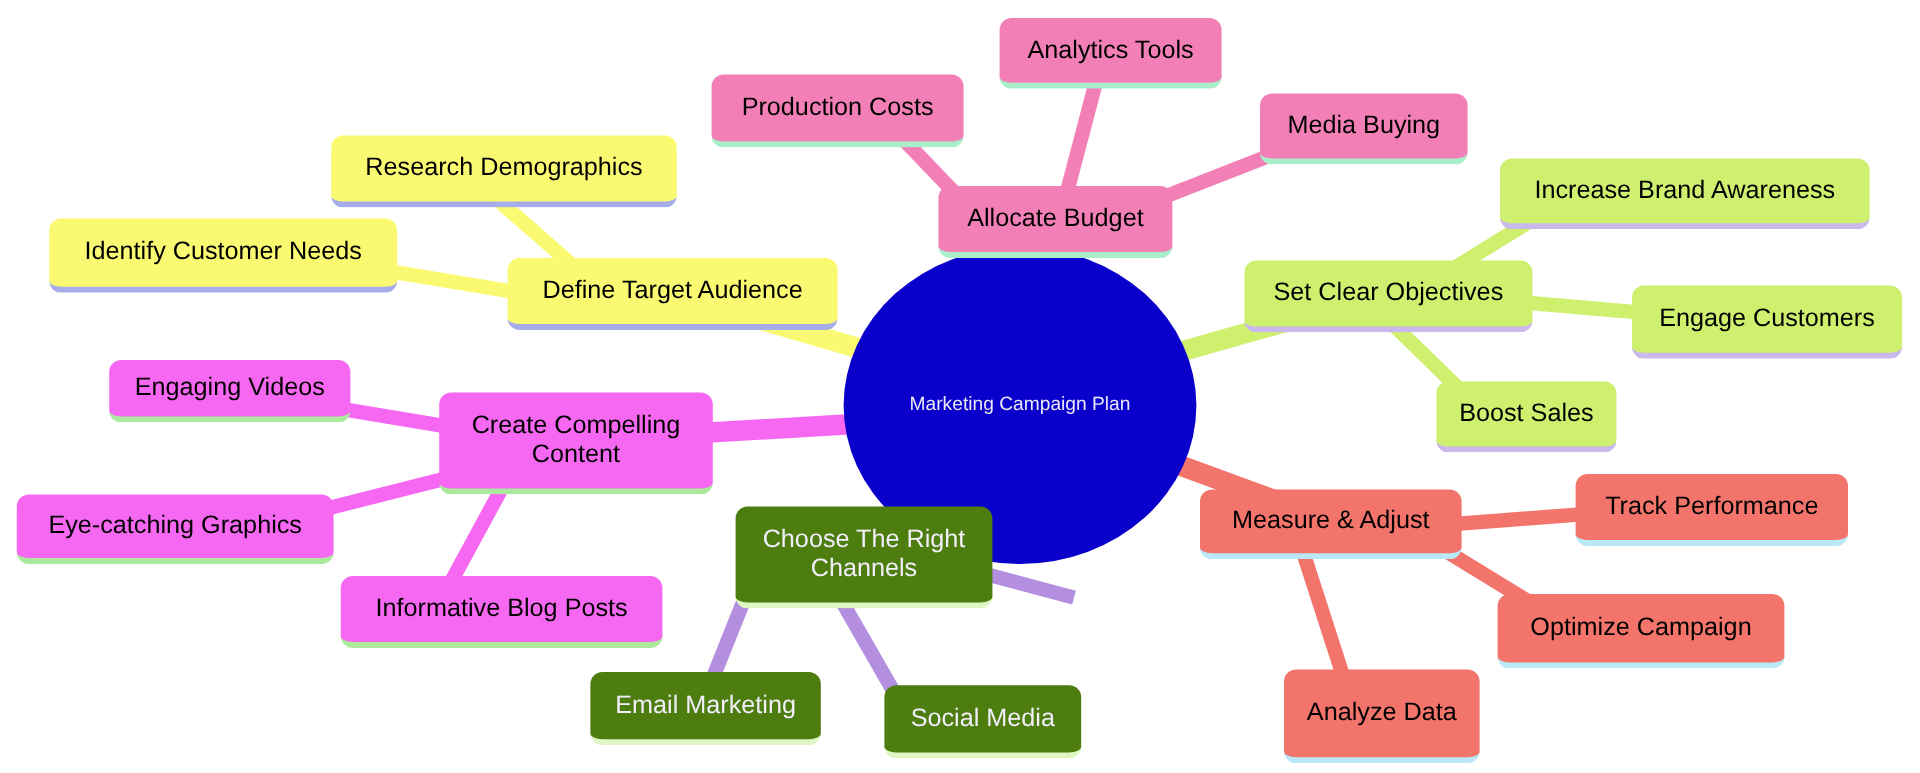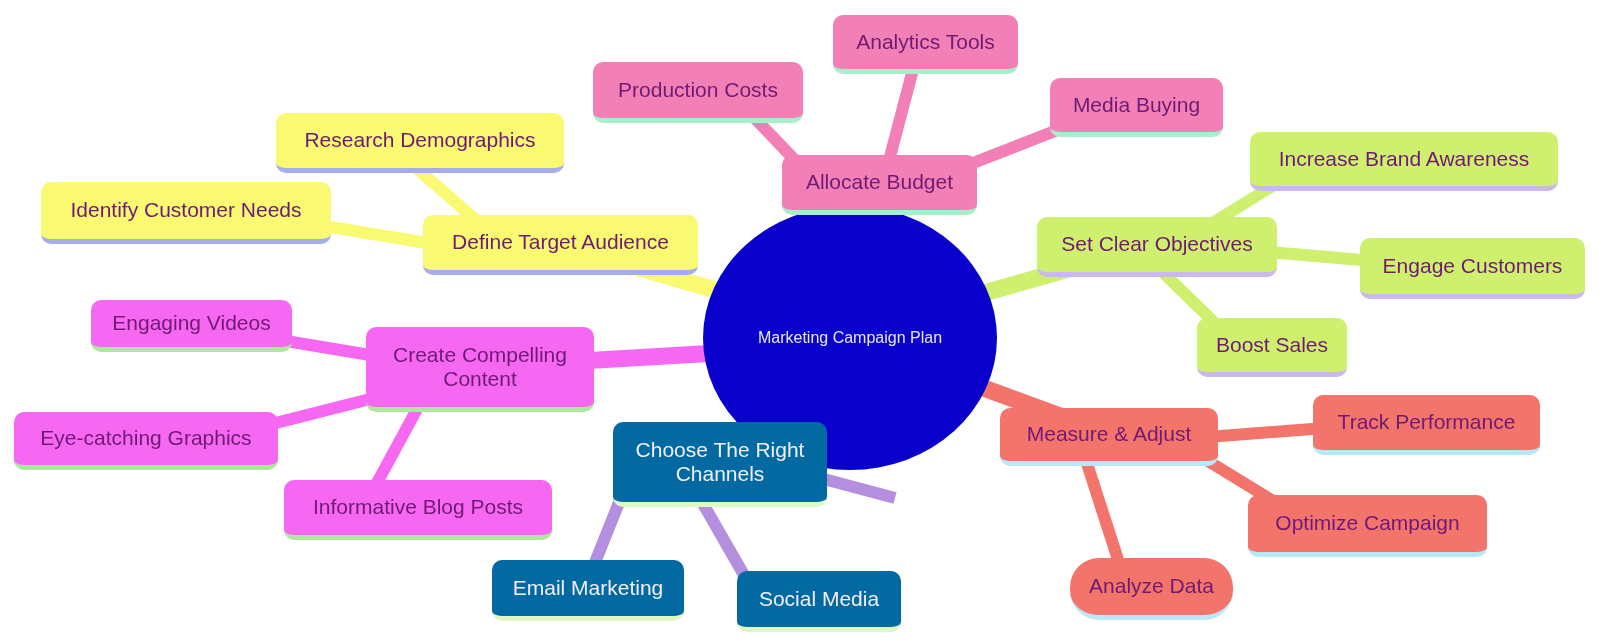--- a/index.html
+++ b/index.html
@@ -3,32 +3,32 @@
 <meta charset="utf-8">
 <style>
   html,body{margin:0;padding:0;background:#ffffff;}
   #stage{
     position:relative;width:1600px;height:644px;background:#ffffff;overflow:hidden;
     font-family:"Liberation Sans","DejaVu Sans",sans-serif;
   }
   #edges{position:absolute;left:0;top:0;width:1600px;height:644px;}
   .node{
     position:absolute;display:flex;align-items:center;justify-content:center;
-    text-align:center;border-radius:10px;color:#701a75;font-size:21px;line-height:1.15;
+    text-align:center;border-radius:10px;color:#000000;font-size:21px;line-height:1.15;
     box-sizing:border-box;padding:4px 10px;
   }
   .root{
     border-radius:50%;color:#e9e6f7;font-size:16px;
     background:#0a00cc;z-index:3;
   }
   .pink   {background:#f280b6;border-bottom:5px solid #a9eecb;}
   .green  {background:#cfef6f;border-bottom:5px solid #c9b9ec;}
   .yellow {background:#fafa72;border-bottom:5px solid #a6ade8;}
   .magenta{background:#f768f2;border-bottom:5px solid #abe99c;}
-  .purple {background:#0369a1;border-bottom:5px solid #dff7c4;color:#f2effa;}
+  .purple {background:#4d7c0f;border-bottom:5px solid #dff7c4;color:#f2effa;}
   .salmon {background:#f2746b;border-bottom:5px solid #bbe8f7;}
   .edge-pink   {stroke:#f280b6;}
   .edge-green  {stroke:#cfef6f;}
   .edge-yellow {stroke:#fafa72;}
   .edge-magenta{stroke:#f768f2;}
   .edge-purple {stroke:#b48fe0;}
   .edge-salmon {stroke:#f2746b;}
   .edge-root {stroke-width:17px;}
   .edge-child{stroke-width:12px;}
   .node{z-index:2;}
@@ -87,15 +87,15 @@
   <div class="node magenta" style="left:14px;top:412px;width:264px;height:58px;">Eye-catching Graphics</div>
   <div class="node magenta" style="left:284px;top:480px;width:268px;height:60px;">Informative Blog Posts</div>
 
   <div class="node purple" style="left:613px;top:422px;width:214px;height:85px;">Choose The Right Channels</div>
   <div class="node purple" style="left:492px;top:560px;width:192px;height:61px;">Email Marketing</div>
   <div class="node purple" style="left:737px;top:571px;width:164px;height:61px;">Social Media</div>
 
   <div class="node salmon" style="left:1000px;top:408px;width:218px;height:58px;">Measure &amp; Adjust</div>
   <div class="node salmon" style="left:1313px;top:395px;width:227px;height:60px;">Track Performance</div>
   <div class="node salmon" style="left:1248px;top:495px;width:239px;height:62px;">Optimize Campaign</div>
-  <div class="node salmon" style="left:1070px;top:558px;width:163px;height:62px;border-radius:29px;">Analyze Data</div>
+  <div class="node salmon" style="left:1070px;top:558px;width:163px;height:78px;">Analyze Data</div>
 
 </div>
 
 </body></html>

